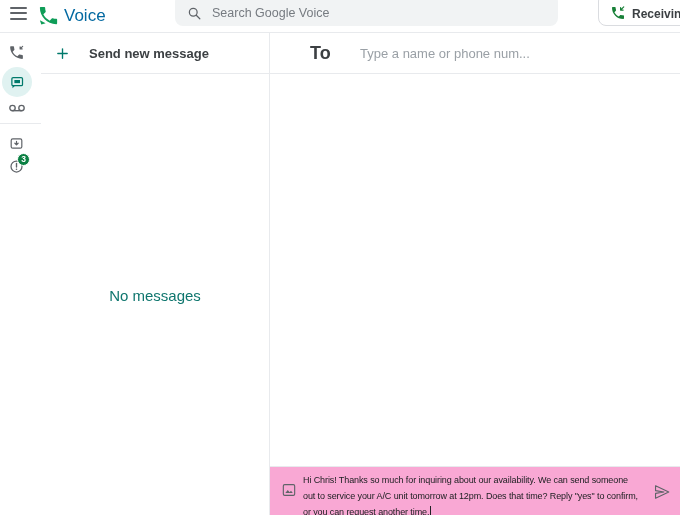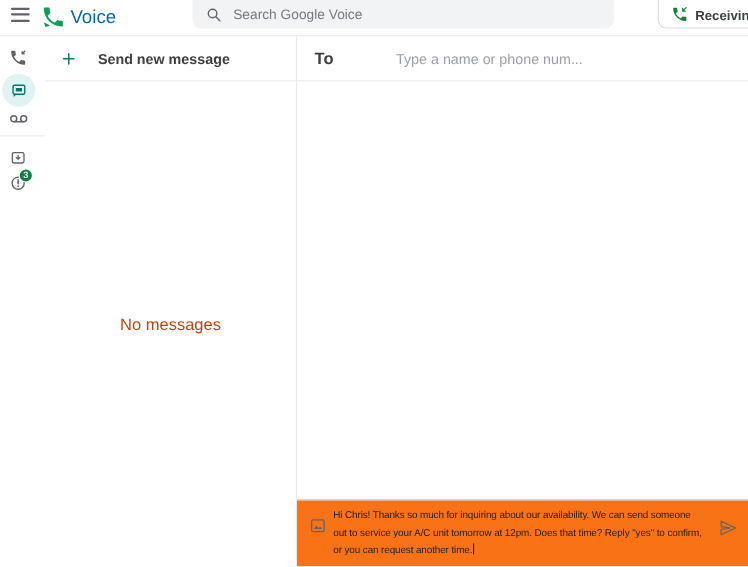--- a/index.html
+++ b/index.html
@@ -43,33 +43,33 @@
            line-height:11px; text-align:center; font-weight:bold; }
 
   
   .list-panel { position:absolute; left:41px; top:33px; width:229px; bottom:0; background:#fff;
                 border-right:1px solid #e8eaed; }
   .list-header { position:relative; height:41px; border-bottom:1px solid #e8eaed; cursor:pointer; }
   .list-header .plus { position:absolute; left:14px; top:13px; width:15px; height:15px; }
   .list-header .nm-label { position:absolute; left:48px; top:0; height:41px; line-height:41px;
                            font-size:13px; font-weight:bold; color:#3c4043; }
   .empty-state { position:absolute; top:254px; left:0; width:100%; text-align:center;
-                 font-size:15px; color:#c2410c; }
+                 font-size:15px; color:#0f766e; }
 
   
   .convo-panel { position:absolute; left:270px; top:33px; width:410px; bottom:0; background:#fff; }
   .to-row { position:relative; height:41px; border-bottom:1px solid #e8eaed; }
-  .to-label { position:absolute; left:16px; top:0; height:41px; line-height:41px;
-              font-size:15px; font-weight:bold; color:#3c4043; }
+  .to-label { position:absolute; left:40px; top:0; height:41px; line-height:41px;
+              font-size:18px; font-weight:bold; color:#3c4043; }
   .to-row input { position:absolute; left:58px; top:10px; width:330px; height:20px; border:none;
                   outline:none; font-size:13px; color:#202124; font-family:inherit;margin-left:32px; }
   .to-row input::placeholder { color:#9aa0a6; }
 
-  .compose { position:absolute; left:0; right:0; bottom:0; height:61px; border-top:1px solid #e8eaed;
-             background:#f97316; }
+  .compose { position:absolute; left:0; right:0; bottom:0; height:49px; border-top:1px solid #e8eaed;
+             background:#f9a8d4; }
   .compose .img-btn { position:absolute; left:11px; top:15px; width:16px; height:16px; cursor:pointer; }
   .compose-text { position:absolute; left:33px; top:5px; width:352px; font-size:9px;
                   line-height:16px; color:#202124; letter-spacing:-0.1px; cursor:text; }
   .compose-text .line { white-space:nowrap; }
   .caret { display:inline-block; width:1px; height:10px; background:#202124;
            vertical-align:-1px; margin-left:1px; }
   .send-btn { position:absolute; right:9px; top:16px; width:18px; height:18px; cursor:pointer; }
 
   svg { display:block; }
 </style>

